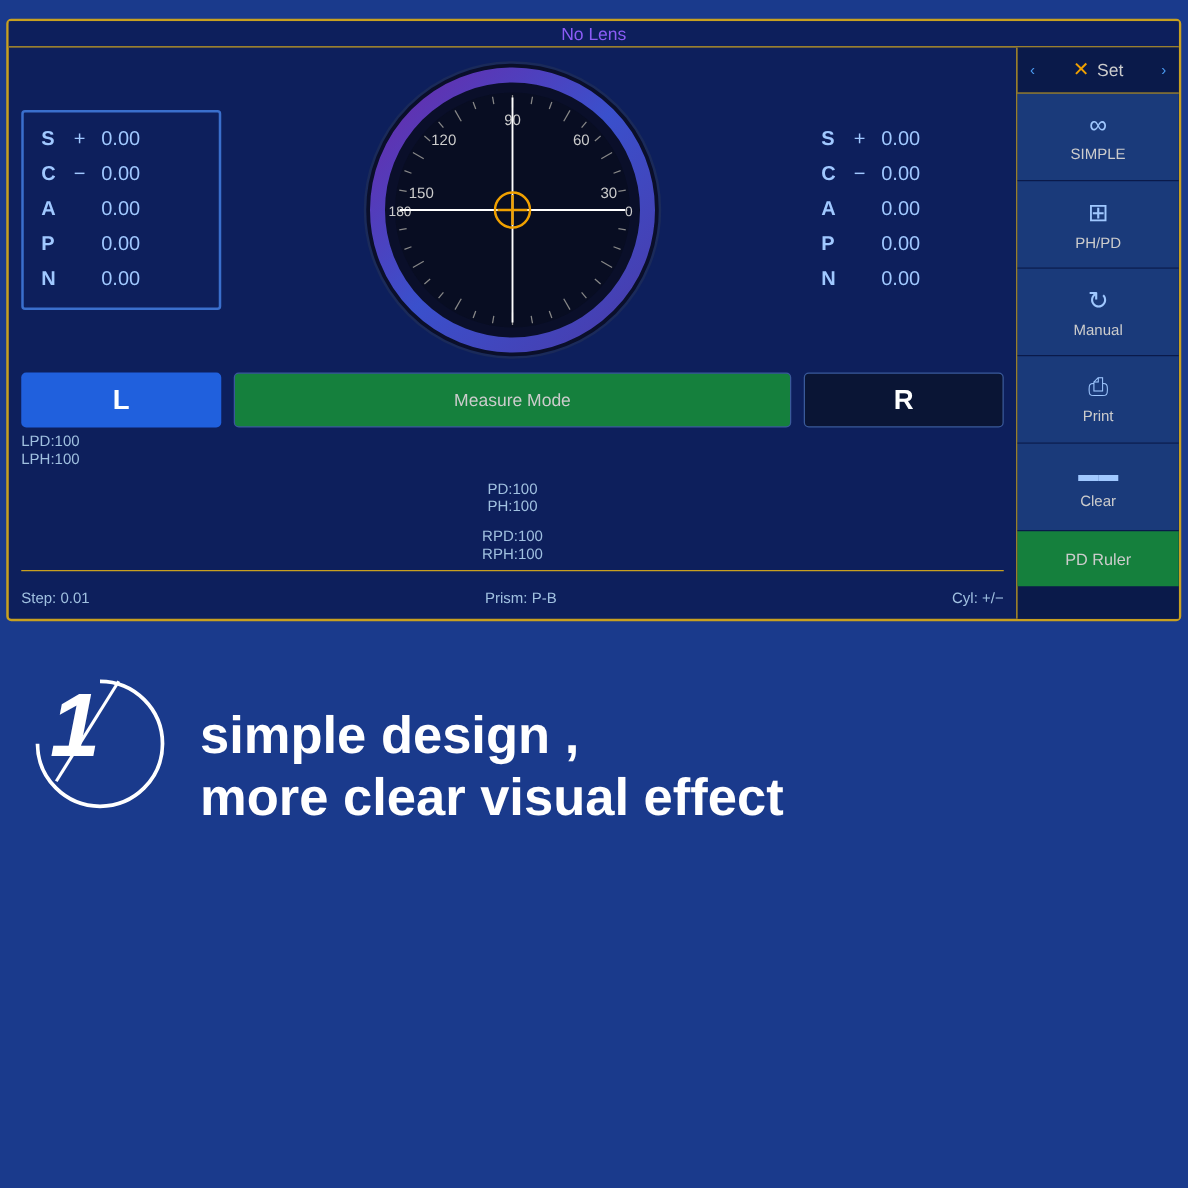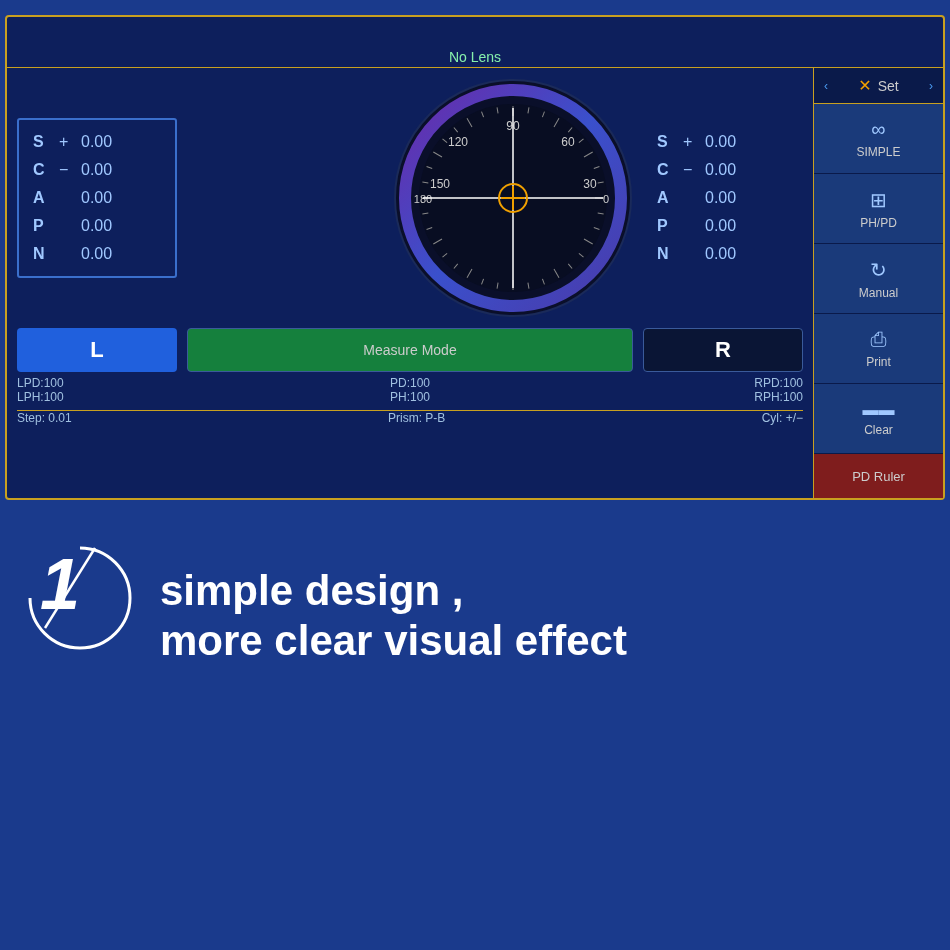--- a/index.html
+++ b/index.html
@@ -17,25 +17,24 @@
       margin: 15px auto 0;
       background: #0d1f5c;
       border: 2px solid #c8a020;
       border-radius: 4px;
       position: relative;
     }
 
     .panel-header {
       text-align: center;
       padding: 2px;
-      color: #86efac;
+      color: #8b5cf6;
       font-size: 14px;
       border-bottom: 1px solid #c8a020;
       background: #0d1f5c;
-      margin-top: 30px;
     }
 
     .panel-body {
       display: flex;
       flex-direction: row;
     }
 
     
     .main-content {
       flex: 1;
@@ -84,21 +83,21 @@
       color: #a0c8ff;
       font-size: 16px;
       min-width: 50px;
     }
 
     
     .dial-container {
       flex: 1;
       display: flex;
       align-items: center;
-      justify-content: flex-end;
+      justify-content: center;
     }
 
     .dial {
       width: 240px;
       height: 240px;
       position: relative;
     }
 
     .dial svg {
       width: 240px;
@@ -153,47 +152,47 @@
       border: 1px solid #3a5a9a;
       border-radius: 4px;
       width: 160px;
       height: 44px;
       cursor: pointer;
     }
 
     
     .pd-row {
       display: flex;
-      flex-direction: row;
+      flex-direction: column;
       gap: 10px;
       margin-top: 4px;
       color: #a0c0e0;
       font-size: 12px;
     }
 
     .pd-section {
       flex: 1;
       text-align: left;
     }
 
     .pd-section.center {
       text-align: center;
     }
 
     .pd-section.right {
-      text-align: right;
+      text-align: center;
     }
 
     
     .status-row {
       display: flex;
       flex-direction: row;
       justify-content: space-between;
       margin-top: 6px;
-      padding-top: 0;
+      padding-top: 14px;
       border-top: 1px solid #c8a020;
       color: #a0c0e0;
       font-size: 12px;
     }
 
     
     .sidebar {
       width: 130px;
       background: #0a1a4a;
       border-left: 1px solid #c8a020;
@@ -244,21 +243,21 @@
     }
 
     .sidebar-btn-pd {
       display: flex;
       align-items: center;
       justify-content: center;
       padding: 10px 5px;
       color: #ccc;
       font-size: 13px;
       cursor: pointer;
-      background: #7f1d1d;
+      background: #15803d;
       min-height: 44px;
     }
 
     
     .bottom-text-section {
       display: flex;
       flex-direction: row;
       align-items: center;
       padding: 30px 20px 0 20px;
       gap: 0;

